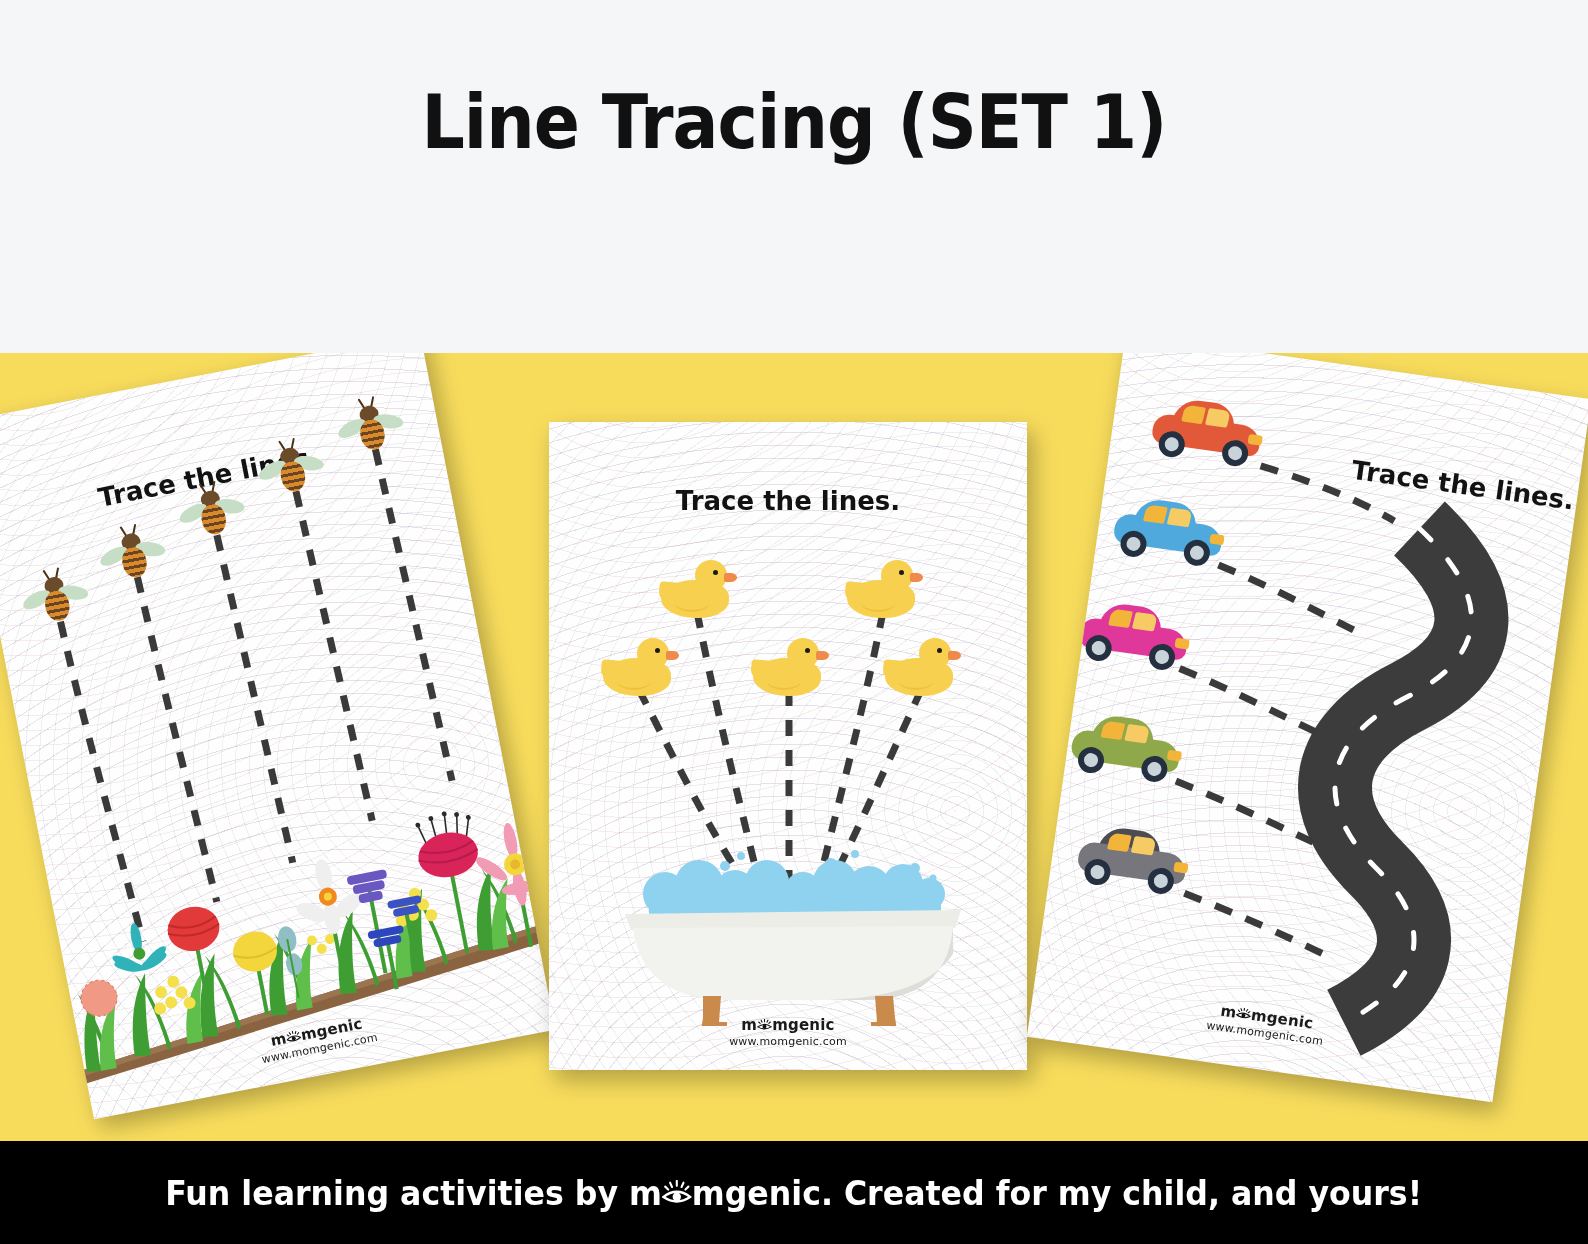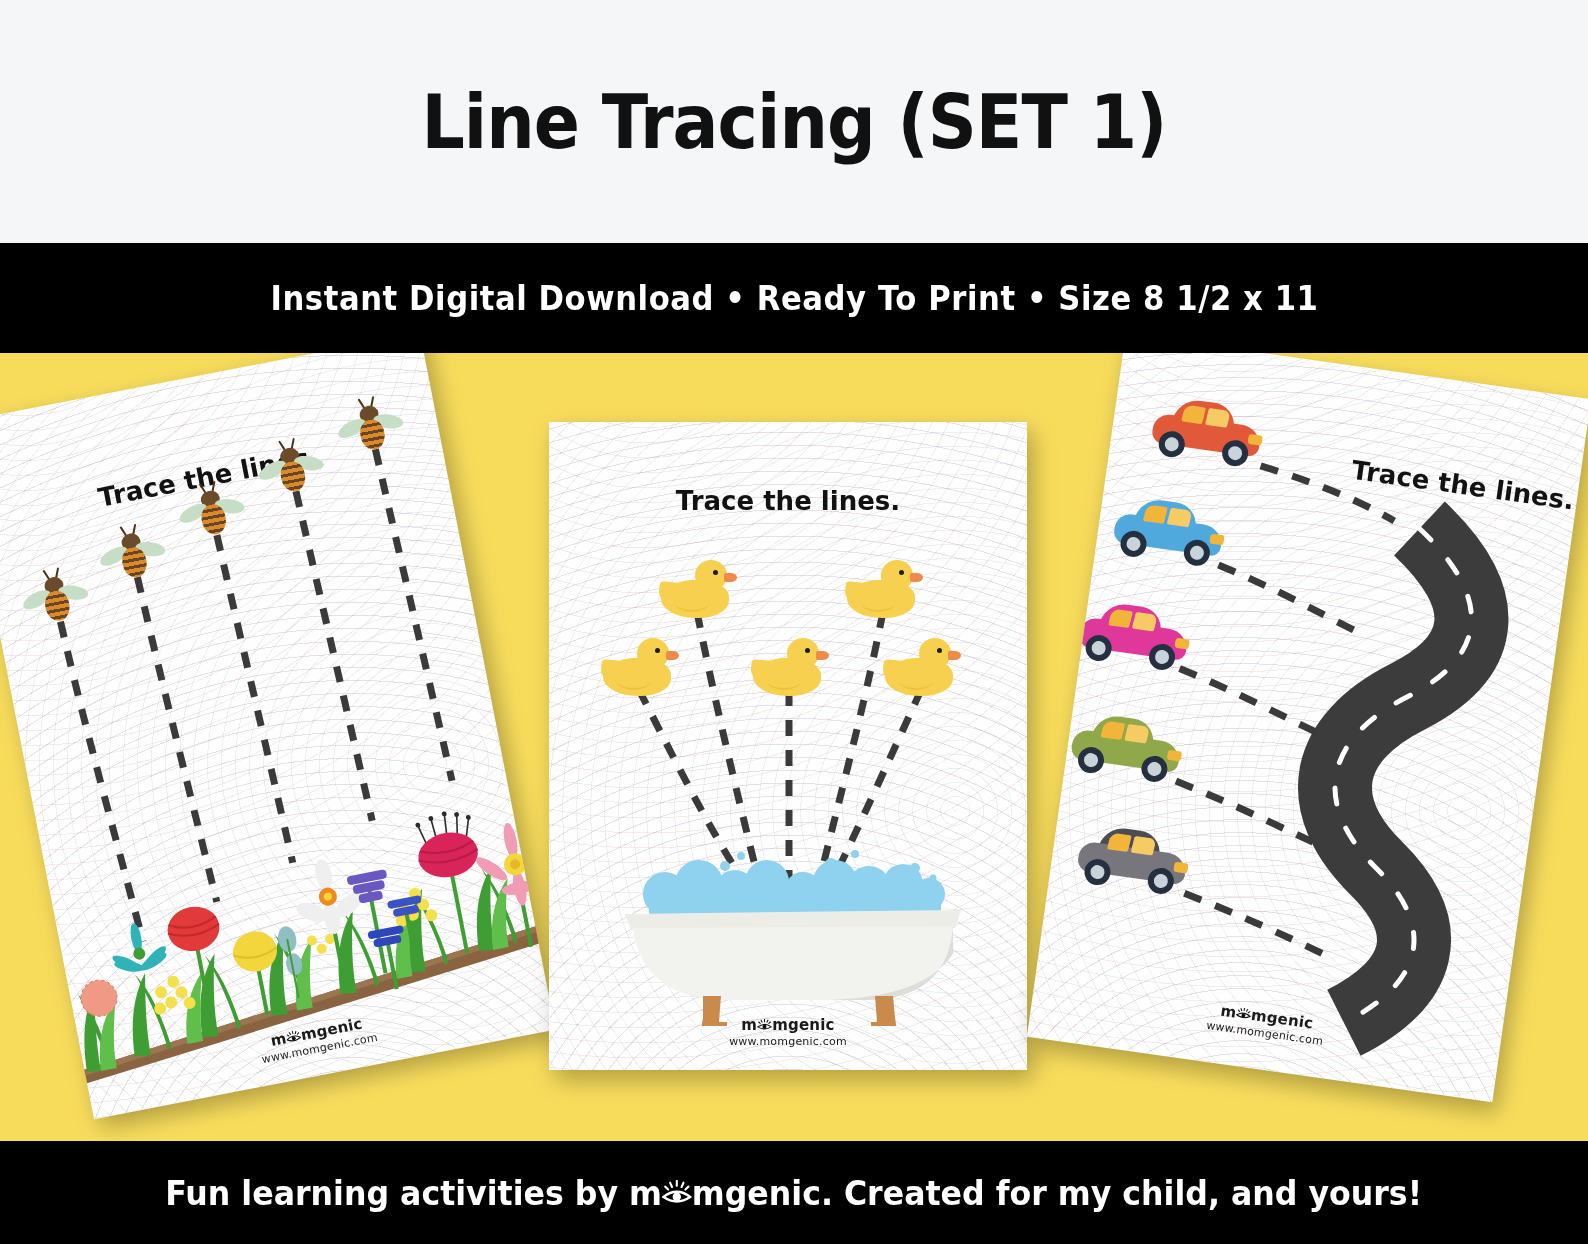--- a/index.html
+++ b/index.html
@@ -179,23 +179,20 @@
 </style>
 </head>
 <body>
 
 <div class="page">
 
   <div class="header">
     <div class="header-title">Line Tracing (SET 1)</div>
   </div>
 
-  <div class="infobar">
-    <div class="infobar-text">Instant Digital Download  •  Ready To Print  •  Size 8 1/2 x 11</div>
-  </div>
 
   <div class="stage">
 
     <div class="sheet" id="sheet-left">
       <div class="texture"></div>
 
       <div class="sheet-title" style="top:86px;font-size:26px;">Trace the lines.</div>
 
       <svg width="470" height="710" style="position:absolute;left:0;top:0;">
         <g stroke="#3A3A3A" stroke-width="7" stroke-dasharray="16 14" stroke-linecap="butt" fill="none">

